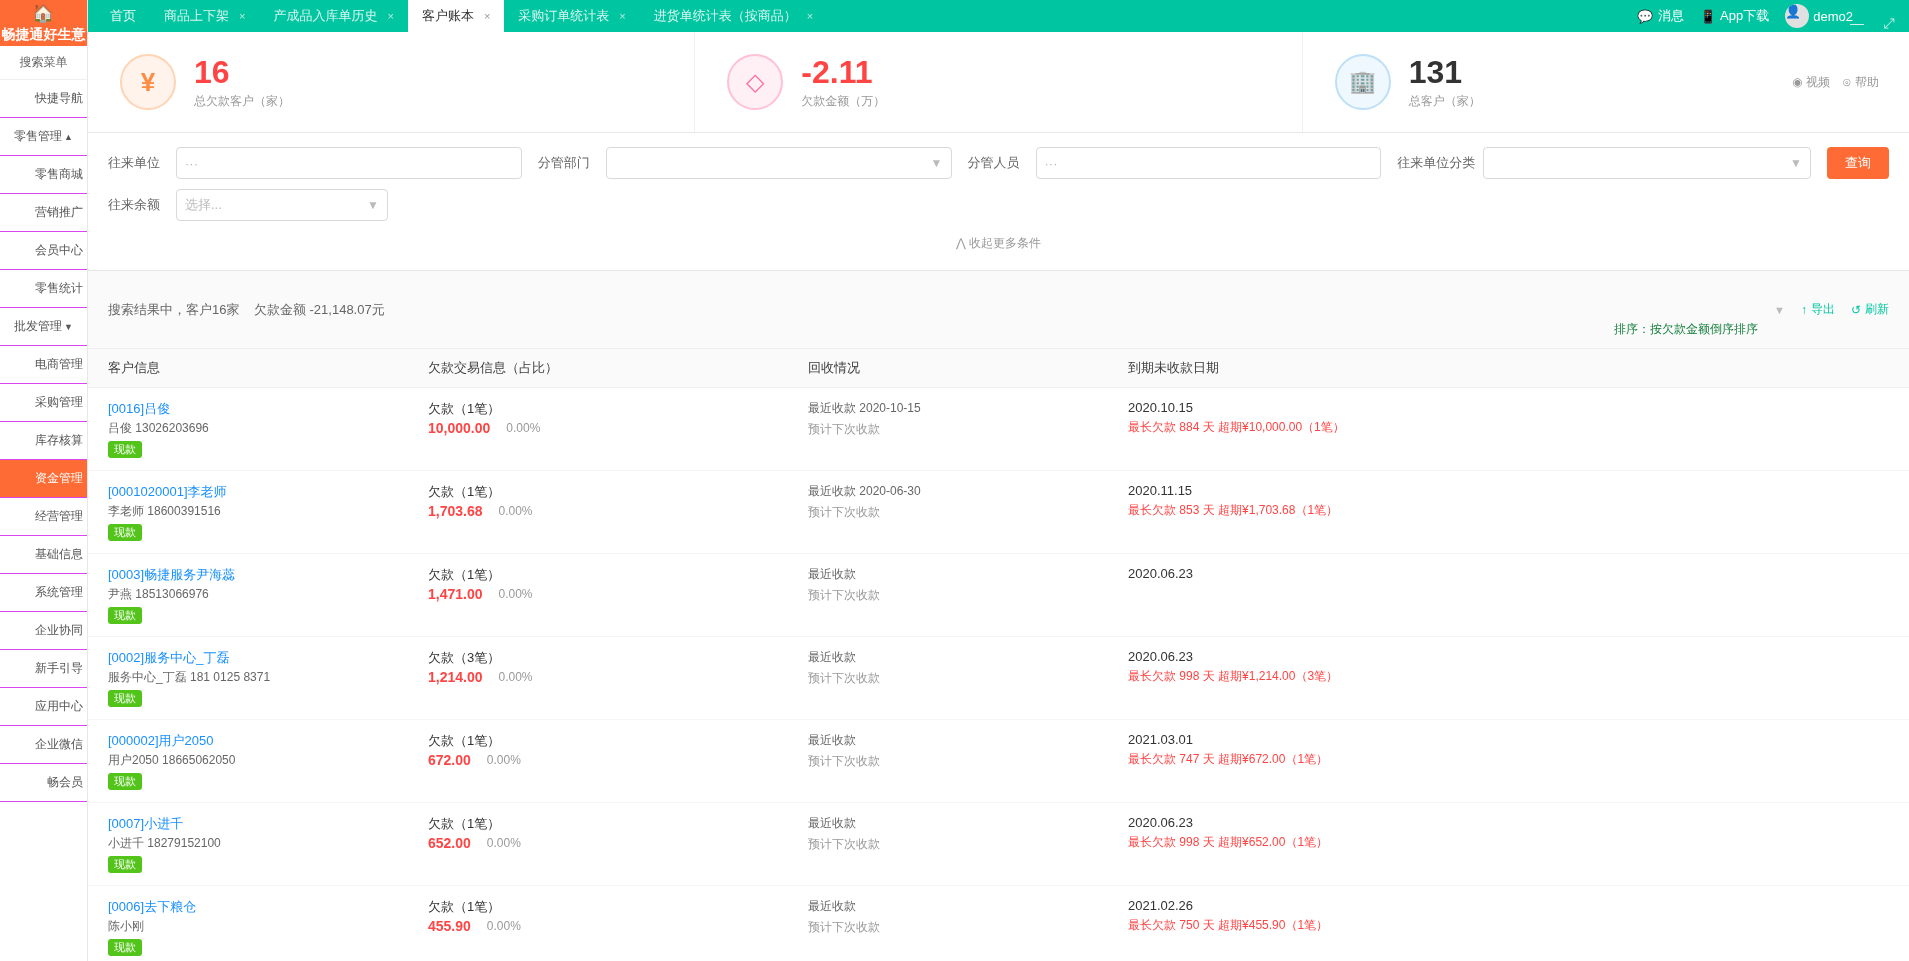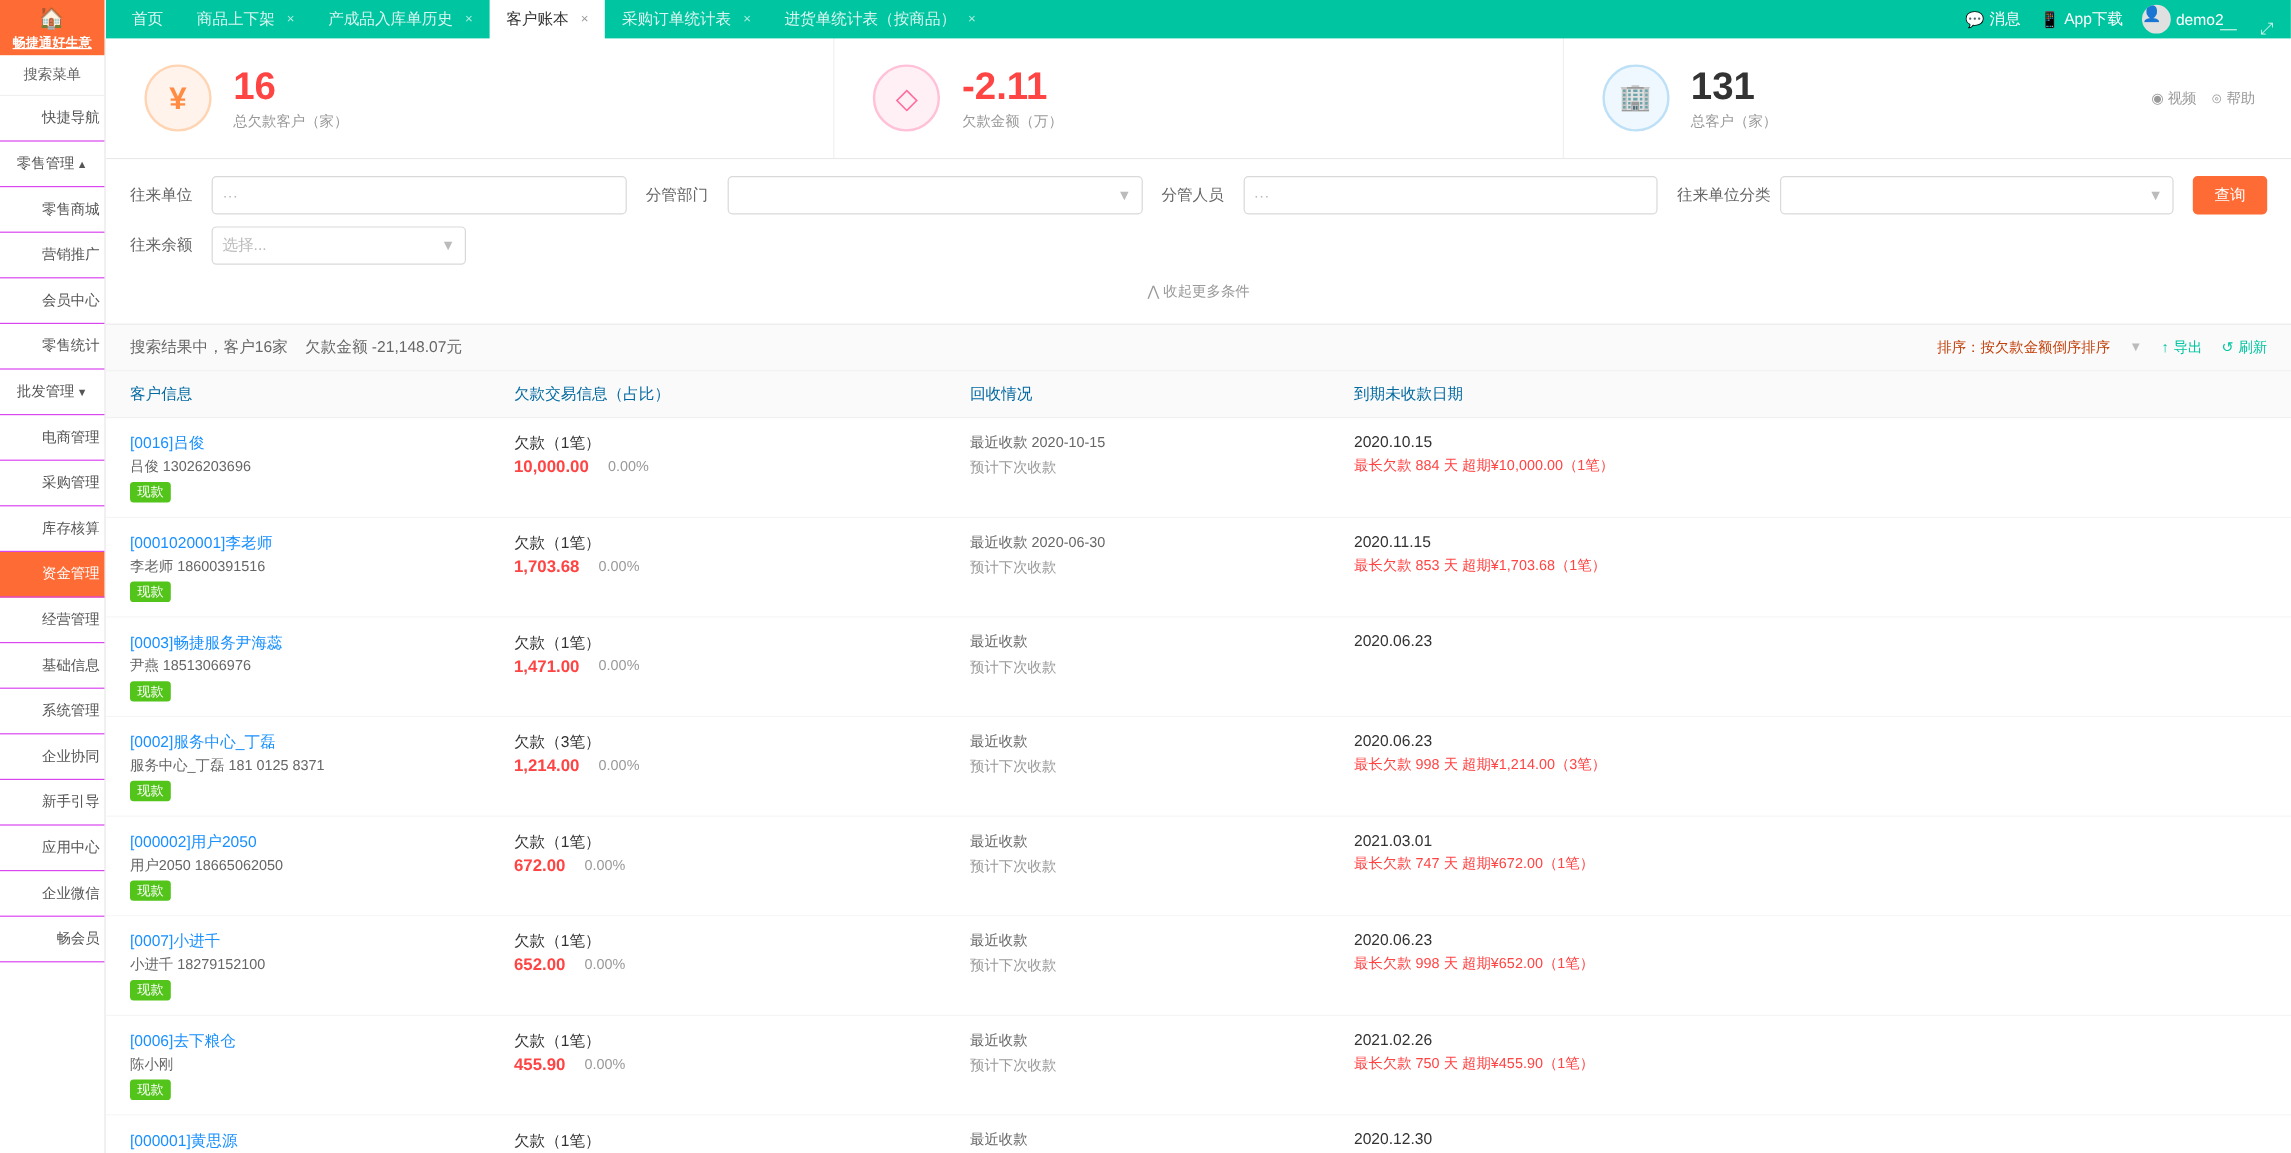--- a/index.html
+++ b/index.html
@@ -5,21 +5,21 @@
     * { box-sizing: border-box; margin: 0; padding: 0; }
     body { font-family: 'Microsoft YaHei', Arial, sans-serif; font-size: 13px; background: #f5f5f5; color: #333; overflow: hidden; height: 961px; }
 
     
     .app-container { display: flex; height: 100%; }
     .sidebar { width: 88px; background: #fff; border-right: 1px solid #e8e8e8; display: flex; flex-direction: column; flex-shrink: 0; }
     .main-area { flex: 1; display: flex; flex-direction: column; overflow: hidden; }
 
     
     .sidebar-logo { background: #ff6b35; height: 46px; display: flex; align-items: center; justify-content: center; color: #fff; font-size: 12px; font-weight: bold; flex-direction: column; gap: 2px; }
-    .sidebar-logo-text { font-size: 11px; text-decoration: underline; }
+    .sidebar-logo-text { font-size: 14px; }
     .sidebar-search { padding: 8px 6px; font-size: 12px; color: #666; cursor: pointer; text-align: center; border-bottom: 1px solid #f0f0f0; }
     .sidebar-nav-item { padding: 10px 4px; text-align: right; font-size: 12px; color: #555; cursor: pointer; border-bottom: 1px solid #d946ef; }
     .sidebar-nav-item.active { background: #ff6b35; color: #fff; }
     .sidebar-nav-item.has-arrow { display: flex; align-items: center; justify-content: center; gap: 2px; }
     .arrow-down { font-size: 9px; }
 
     
     .topbar { height: 32px; background: #00c5a1; display: flex; align-items: center; padding: 0 8px; gap: 0; position: relative; }
     .topbar-tab { padding: 0 14px; height: 46px; display: flex; align-items: center; font-size: 13px; color: rgba(255,255,255,0.85); cursor: pointer; white-space: nowrap; position: relative; gap: 6px; }
     .topbar-tab.active { background: #fff; color: #333; border-radius: 4px 4px 0 0; }
@@ -59,21 +59,21 @@
     .filter-btn-query { background: #ff6b35; color: #fff; border: none; border-radius: 4px; padding: 6px 18px; font-size: 13px; cursor: pointer; height: 32px; }
     .collapse-row { text-align: center; padding: 4px 0; color: #999; font-size: 12px; cursor: pointer; }
 
     
     .result-summary { background: #fafafa; padding: 10px 20px; display: flex; align-items: center; justify-content: space-between; border-bottom: 1px solid #eee; font-size: 13px; color: #666; }
     .result-actions { display: flex; gap: 16px; align-items: center; }
     .result-action-btn { display: flex; align-items: center; gap: 4px; color: #00c5a1; cursor: pointer; font-size: 12px; }
 
     
     .data-table { width: 100%; background: #fff; }
-    .table-header { display: grid; grid-template-columns: 320px 380px 320px 1fr; padding: 10px 20px; background: #fafafa; border-bottom: 1px solid #eee; font-size: 13px; color: #0369a1; font-weight: normal; }
+    .table-header { display: grid; grid-template-columns: 320px 380px 320px 1fr; padding: 10px 20px; background: #fafafa; border-bottom: 1px solid #eee; font-size: 13px; color: #404040; font-weight: normal; }
     .table-row { display: grid; grid-template-columns: 320px 380px 320px 1fr; padding: 12px 20px; border-bottom: 1px solid #f5f5f5; background: #fff; align-items: start; }
 
     .customer-name { color: #1890ff; font-size: 13px; cursor: pointer; text-decoration: none; }
     .customer-phone { font-size: 12px; color: #666; margin-top: 2px; }
     .customer-tag { display: inline-block; background: #52c41a; color: #fff; font-size: 11px; padding: 1px 6px; border-radius: 3px; margin-top: 4px; }
 
     .debt-count { font-size: 13px; color: #333; }
     .debt-amount { font-size: 14px; color: #ff4444; font-weight: bold; margin-top: 2px; }
     .debt-ratio { font-size: 12px; color: #999; margin-top: 2px; }
 
@@ -257,21 +257,21 @@
         </div>
       </div>
 
       <div class="result-summary">
         <div>
           <span>搜索结果中，客户16家</span>
           &nbsp;&nbsp;
           <span>欠款金额 -21,148.07元</span>
         </div>
         <div class="result-actions">
-          <span style="color:#c2410c;font-size:12px;">排序：按欠款金额倒序排序</span>
+          <span style="color:#15803d;font-size:12px;margin-top:40px;">排序：按欠款金额倒序排序</span>
           <span style="color:#bbb;font-size:11px;">▼</span>
           <span class="result-action-btn">
             <span>↑</span>
             <span>导出</span>
           </span>
           <span class="result-action-btn">
             <span>↺</span>
             <span>刷新</span>
           </span>
         </div>

